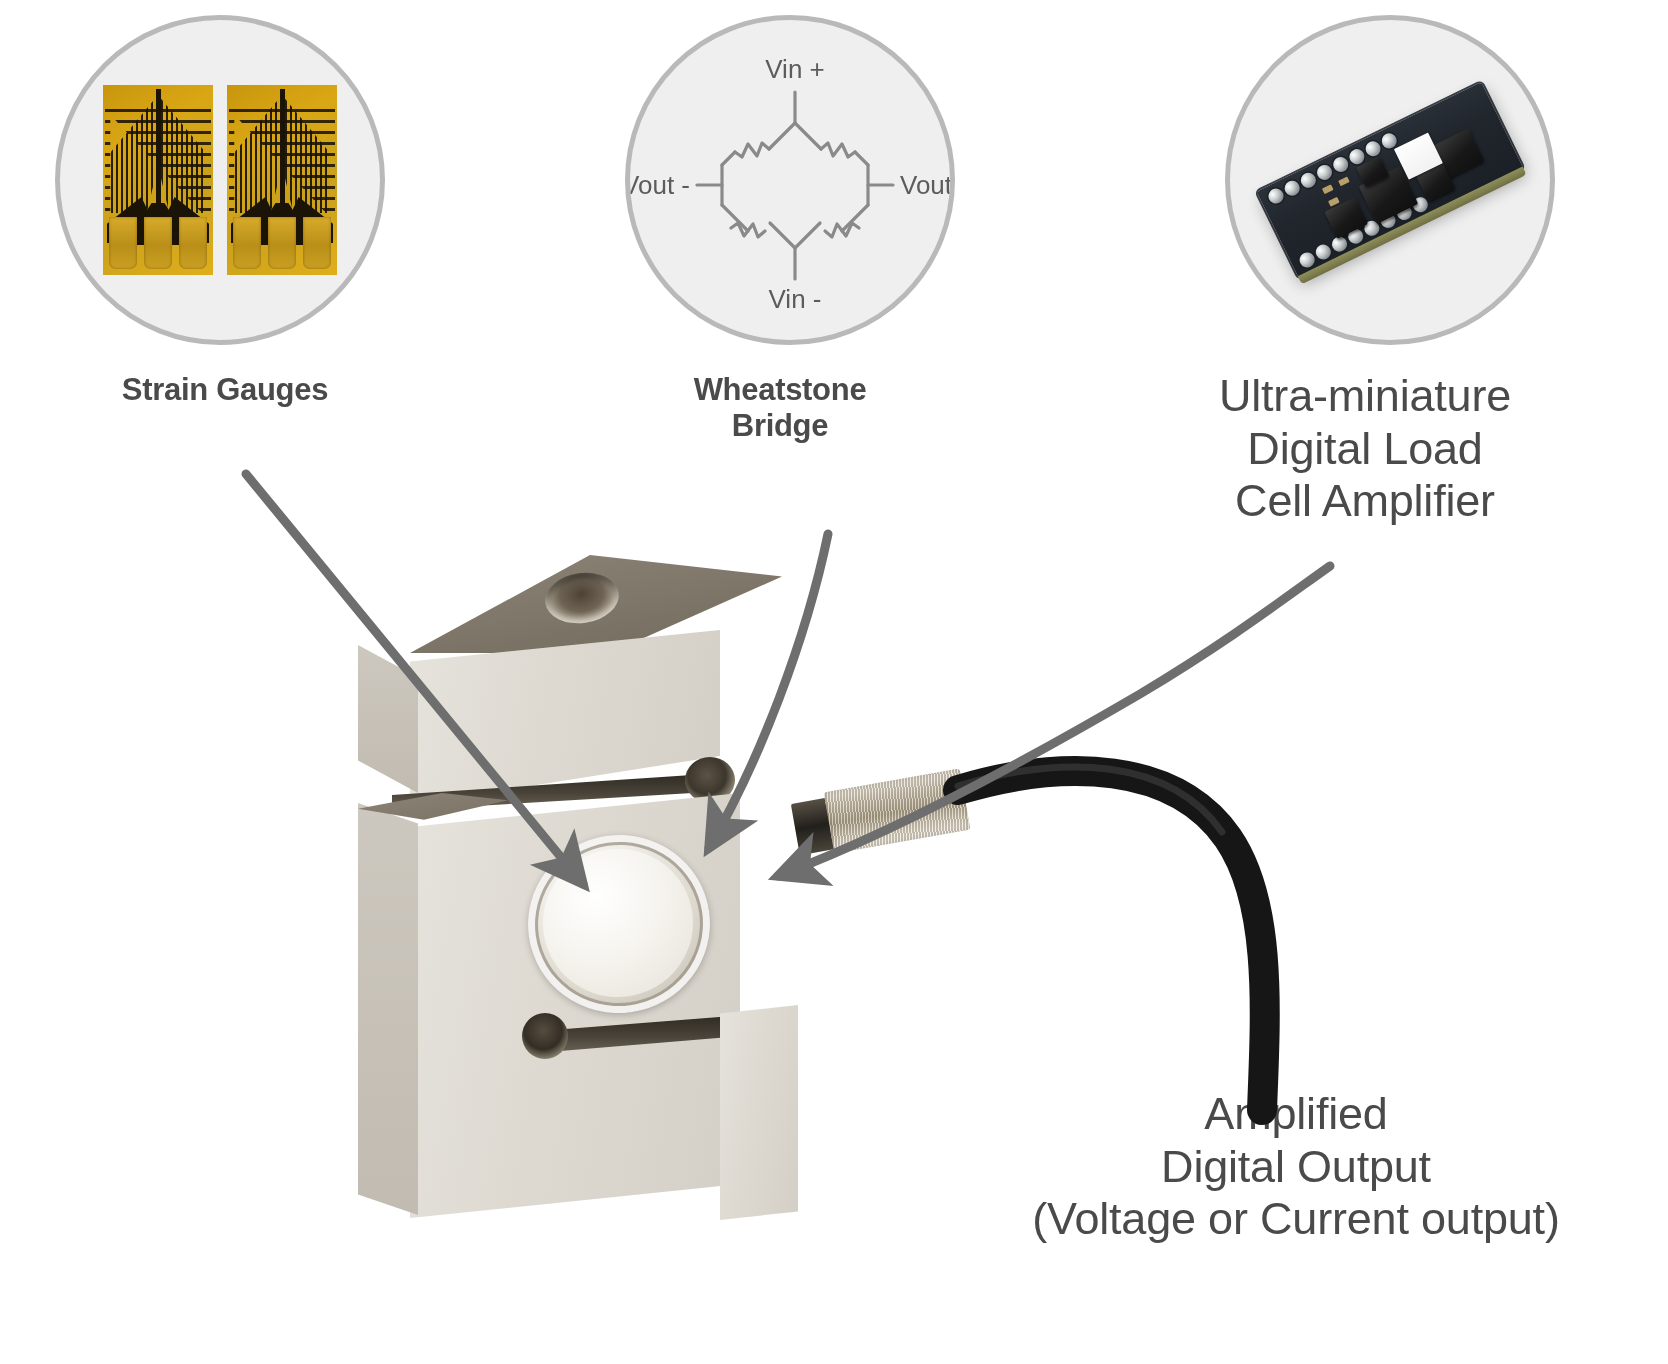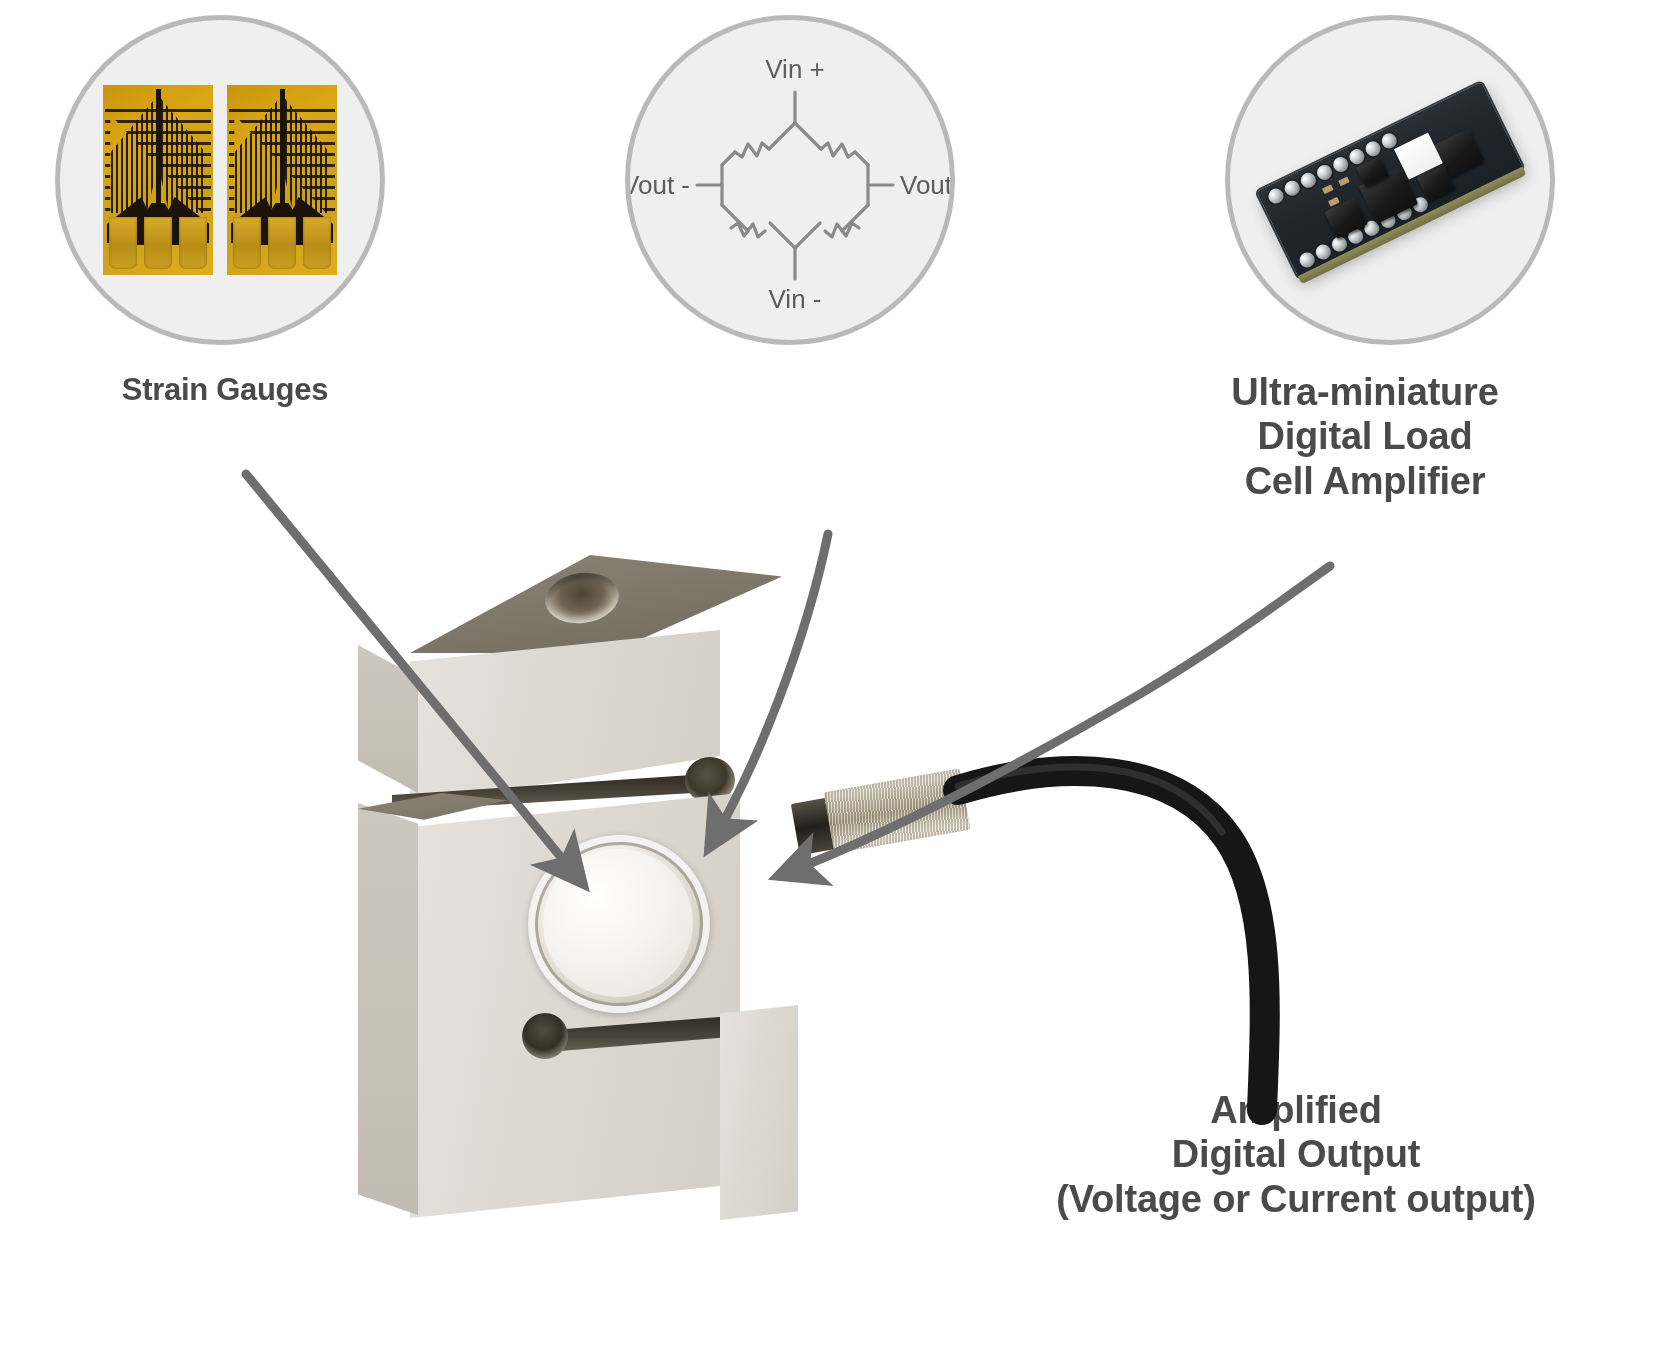--- a/index.html
+++ b/index.html
@@ -171,21 +171,21 @@
 
   
   .label {
     position: absolute;
     color: #4a4a4a;
     line-height: 1.17;
     text-align: center;
     white-space: pre-line;
   }
   .label.bold   { font-weight: 700; font-size: 31px; letter-spacing: -0.3px; }
-  .label.medium { font-weight: 700; font-size: 38px; letter-spacing: -0.2px; }
+  .label.medium { font-weight: 400; font-size: 45px; letter-spacing: -0.2px; }
 
   
   #loadcell { position: absolute; left: 340px; top: 535px; width: 470px; height: 705px; }
   .lc-face {
     position: absolute;
     background: linear-gradient(100deg, #e6e3dc 0%, #dedad2 40%, #d4cfc6 100%);
   }
   .lc-top {
     position: absolute;
     background: linear-gradient(170deg, #8d8477 0%, #7e7668 55%, #6f6a5e 100%);
@@ -335,20 +335,22 @@
         <div class="chip" style="left:176px; top:36px; width:42px; height:36px;"></div>
         <div class="chip" style="left:150px; top:56px; width:30px; height:28px;"></div>
 
         <div class="whitelabel" style="left:142px; top:22px; width:38px; height:34px;"></div>
       </div>
     </div>
   </div>
 
   <div class="label bold" style="left:40px; top:372px; width:370px;">Strain Gauges</div>
 
+  <div class="label bold" style="left:600px; top:372px; width:360px;">Wheatstone
+Bridge</div>
 
   <div class="label medium" style="left:1165px; top:370px; width:400px;">Ultra-miniature
 Digital Load
 Cell Amplifier</div>
 
   <div class="label medium" style="left:940px; top:1088px; width:712px;">Amplified
 Digital Output
 (Voltage or Current output)</div>
 
   <div id="loadcell">

